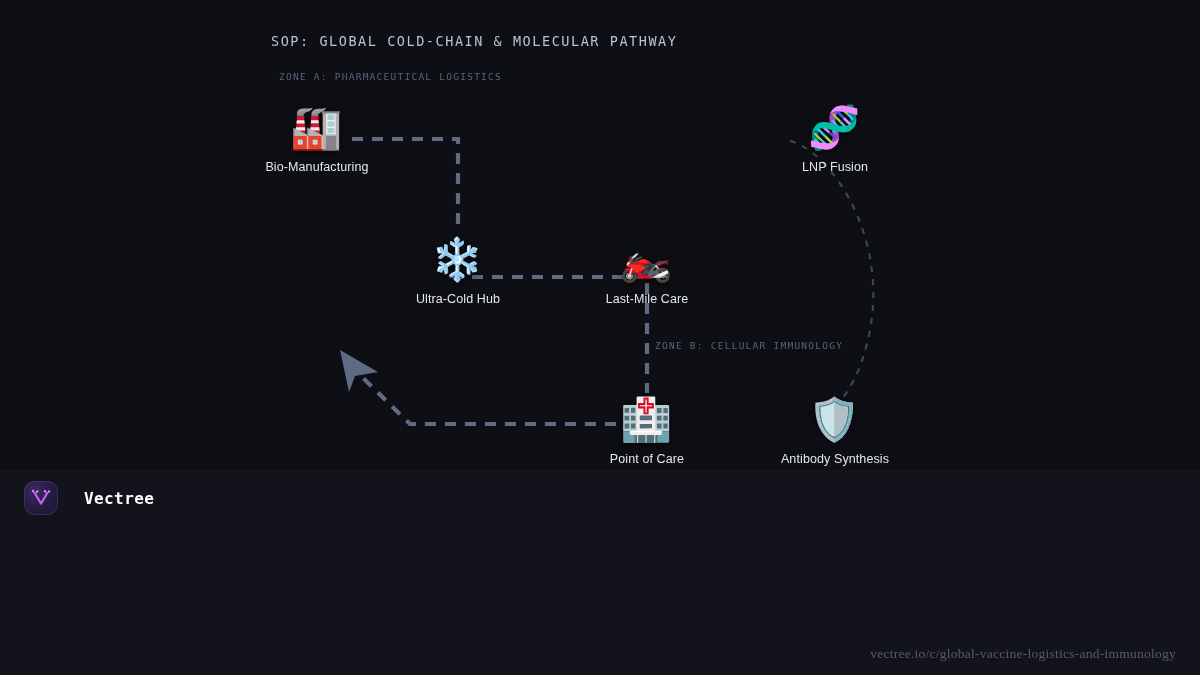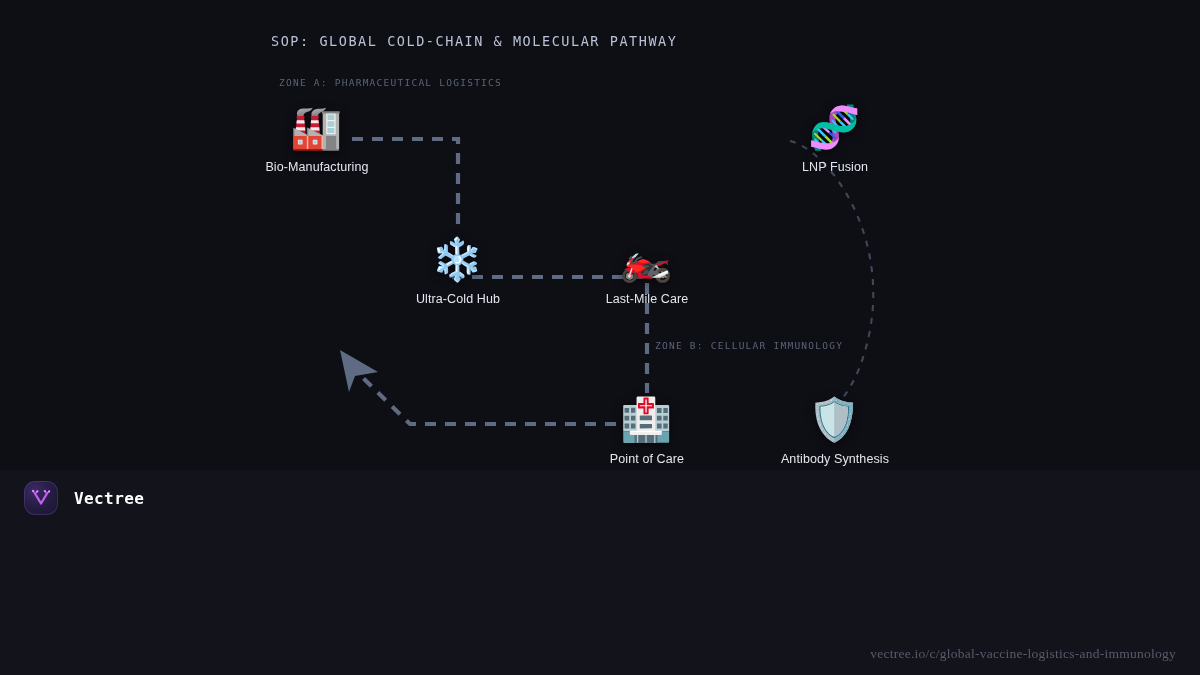--- a/index.html
+++ b/index.html
@@ -20,21 +20,21 @@
     font-family:"DejaVu Sans Mono", monospace;
     font-size:13.5px; letter-spacing:1.55px;
     color:#b9c2d4; white-space:nowrap;
   }
   .zone-label{
     position:absolute;
     font-family:"DejaVu Sans Mono", monospace;
     font-size:9.5px; letter-spacing:1.25px;
     color:#5a6478; white-space:nowrap;
   }
-  #zone-a{ left:279px; top:77px; }
+  #zone-a{ left:279px; top:71px; }
   #zone-b{ left:655px; top:340px; }
 
   
   .node{
     position:absolute;
     width:150px;
     transform:translateX(-75px);
     text-align:center;
   }
   .node .glyph{
@@ -53,21 +53,21 @@
   }
 
   
   #banner{
     position:absolute; left:0; top:470px;
     width:1200px; height:205px;
     background:#13131b;
   }
   #brand{
     position:absolute; left:24px; top:11px;
-    display:flex; align-items:center; gap:16px;
+    display:flex; align-items:center; gap:26px;
   }
   #logo-mark{
     width:34px; height:34px; border-radius:11px;
     background:radial-gradient(circle at 32% 28%, #3a2a64 0%, #241b3f 55%, #1b1633 100%);
     display:flex; align-items:center; justify-content:center;
     box-shadow:inset 0 0 0 1px rgba(150,110,220,.22);
   }
   #brand-name{
     font-family:"DejaVu Sans Mono", monospace;
     font-size:16px; font-weight:bold; color:#ffffff;

